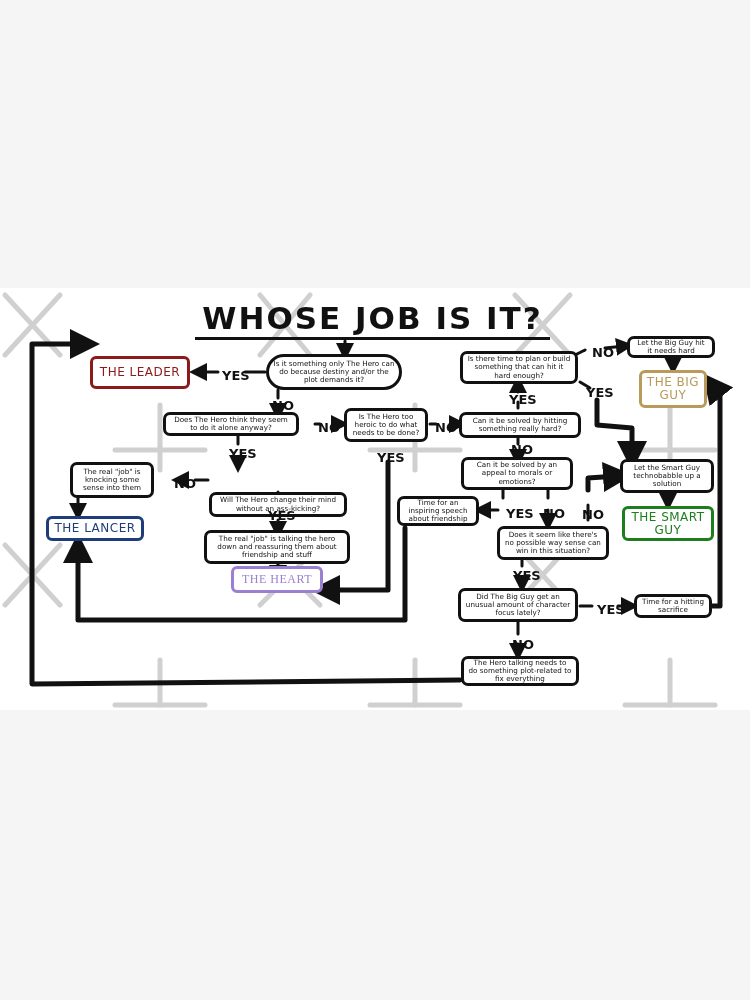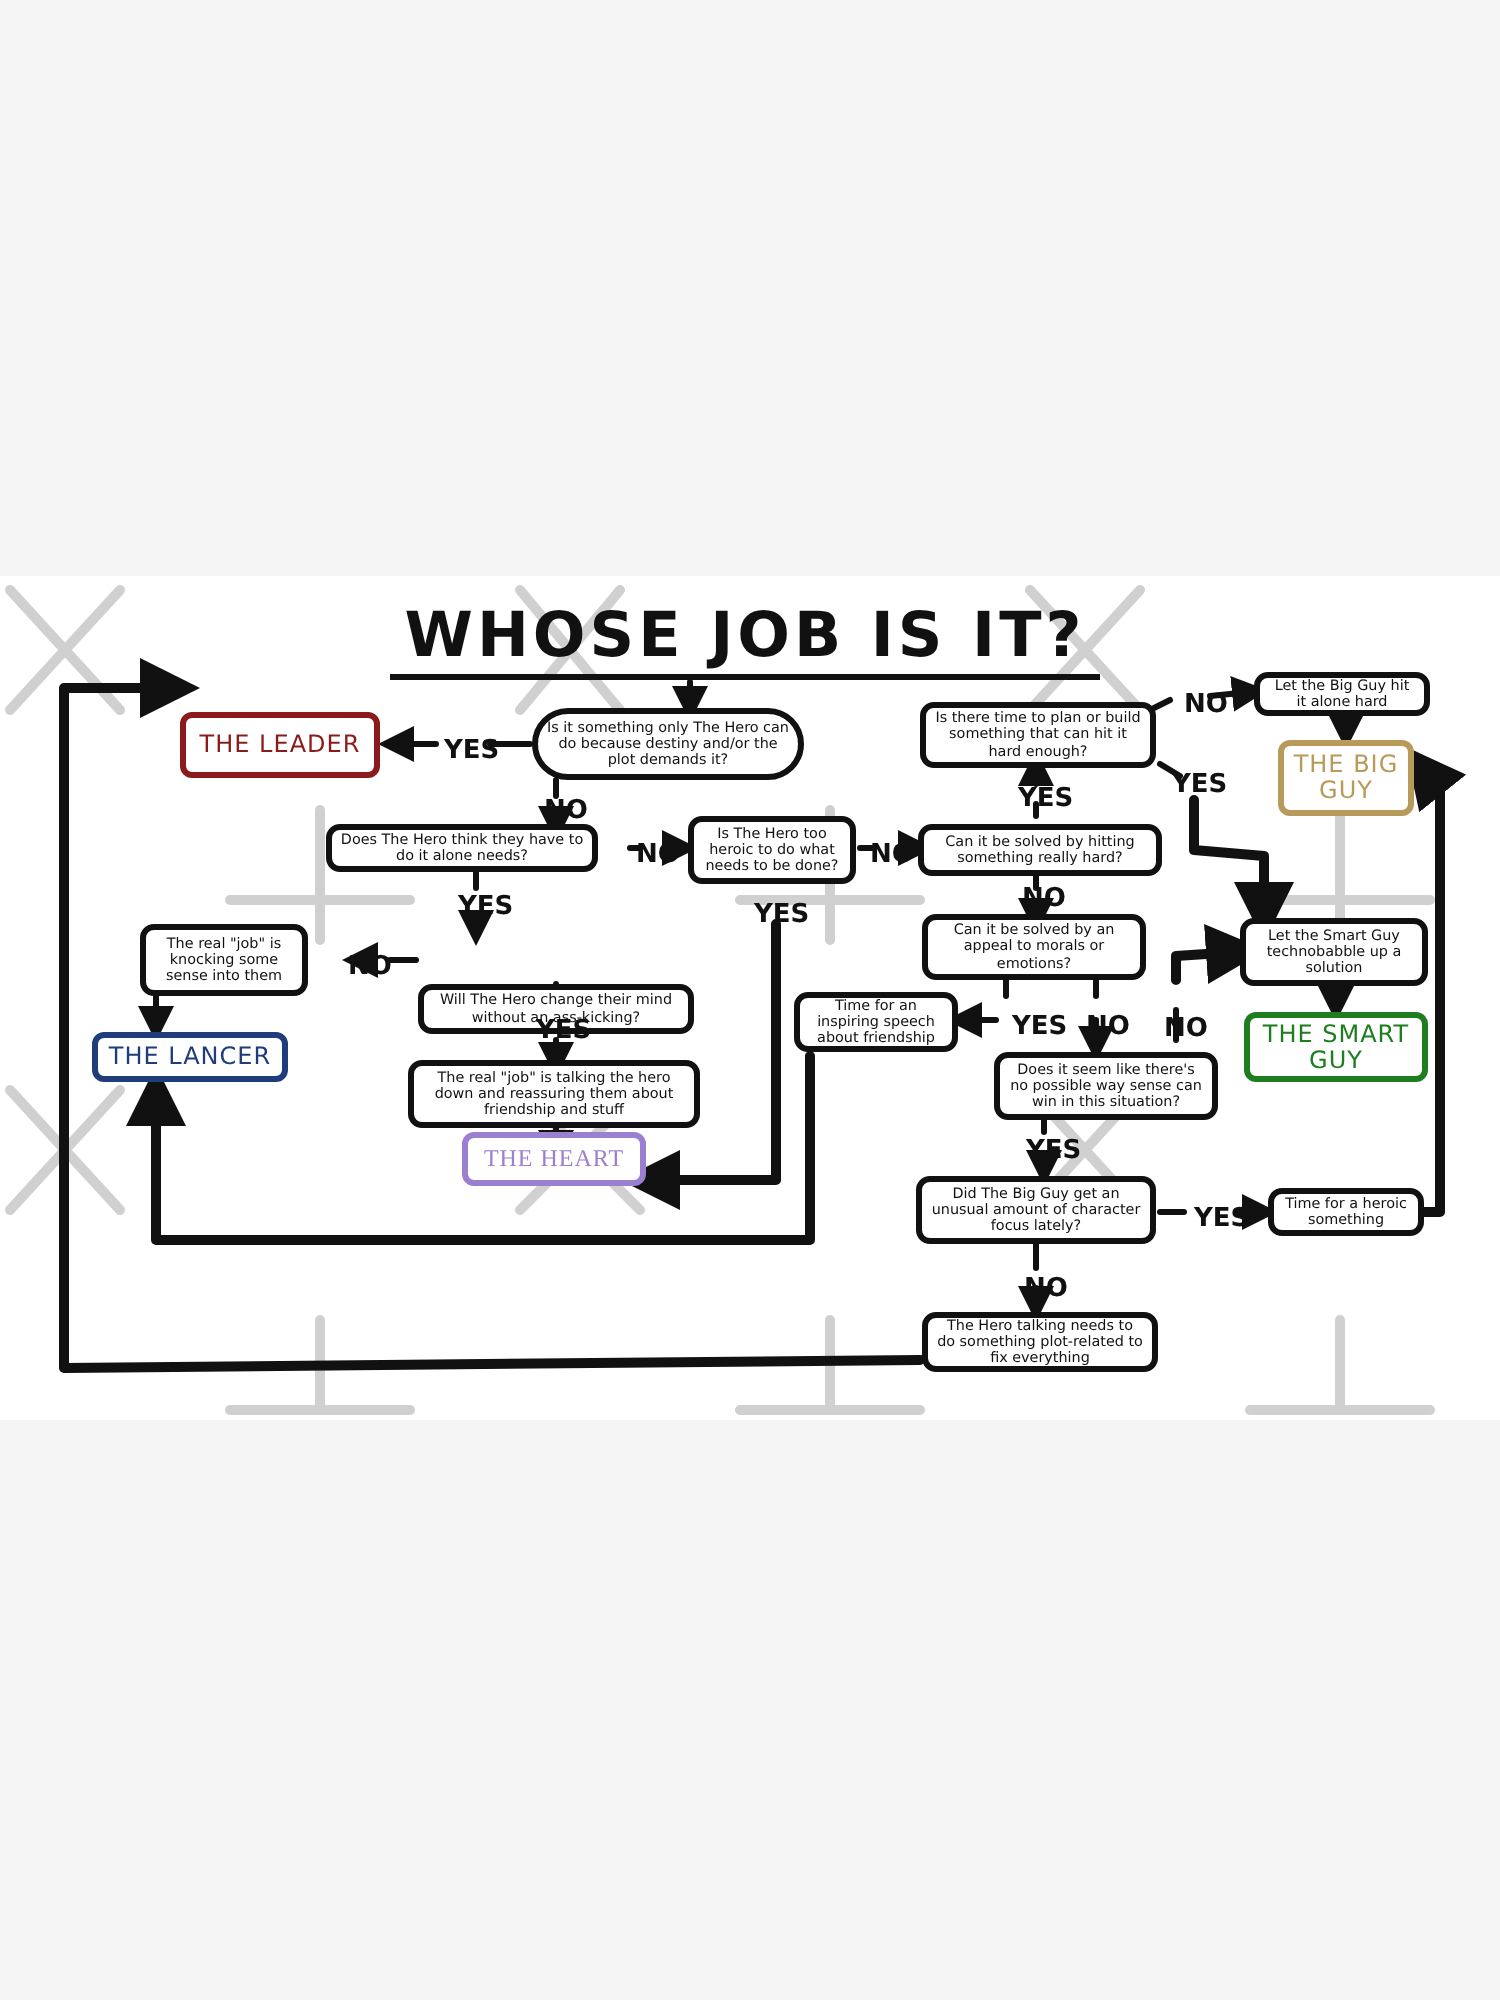--- a/index.html
+++ b/index.html
@@ -131,34 +131,34 @@
 <div class="title">WHOSE JOB IS IT?</div>
 <div class="title-rule"></div>
 
 <div class="role" style="left:90px;top:356px;width:100px;height:33px;border-color:#8b1a1a;color:#8b1a1a;">THE LEADER</div>
 <div class="role" style="left:46px;top:516px;width:98px;height:25px;border-color:#1f3d7a;color:#1f3d7a;">THE LANCER</div>
 <div class="role" style="left:231px;top:566px;width:92px;height:27px;border-color:#9b7fd0;color:#9b7fd0;font-family:Liberation Serif, serif;">THE HEART</div>
 <div class="role" style="left:639px;top:370px;width:68px;height:38px;border-color:#b89a5a;color:#b89a5a;">THE BIG GUY</div>
 <div class="role" style="left:622px;top:506px;width:92px;height:35px;border-color:#1e7d1e;color:#1e7d1e;">THE SMART GUY</div>
 
 <div class="box" style="left:266px;top:354px;width:136px;height:36px;border-radius:18px;">Is it something only The Hero can do because destiny and/or the plot demands it?</div>
-<div class="box" style="left:163px;top:412px;width:136px;height:24px;">Does The Hero think they have to do it alone needs?</div>
+<div class="box" style="left:163px;top:412px;width:136px;height:24px;">Does The Hero think they seem to do it alone anyway?</div>
 <div class="box" style="left:344px;top:408px;width:84px;height:34px;">Is The Hero too heroic to do what needs to be done?</div>
 <div class="box" style="left:209px;top:492px;width:138px;height:25px;">Will The Hero change their mind without an ass-kicking?</div>
 <div class="box" style="left:70px;top:462px;width:84px;height:36px;">The real "job" is knocking some sense into them</div>
 <div class="box" style="left:204px;top:530px;width:146px;height:34px;">The real "job" is talking the hero down and reassuring them about friendship and stuff</div>
 <div class="box" style="left:459px;top:412px;width:122px;height:26px;">Can it be solved by hitting something really hard?</div>
 <div class="box" style="left:460px;top:351px;width:118px;height:33px;">Is there time to plan or build something that can hit it hard enough?</div>
-<div class="box" style="left:627px;top:336px;width:88px;height:22px;">Let the Big Guy hit it alone hard</div>
+<div class="box" style="left:627px;top:336px;width:88px;height:22px;">Let the Big Guy hit it needs hard</div>
 <div class="box" style="left:620px;top:459px;width:94px;height:34px;">Let the Smart Guy technobabble up a solution</div>
 <div class="box" style="left:461px;top:457px;width:112px;height:33px;">Can it be solved by an appeal to morals or emotions?</div>
 <div class="box" style="left:397px;top:496px;width:82px;height:30px;">Time for an inspiring speech about friendship</div>
 <div class="box" style="left:497px;top:526px;width:112px;height:34px;">Does it seem like there's no possible way sense can win in this situation?</div>
 <div class="box" style="left:458px;top:588px;width:120px;height:34px;">Did The Big Guy get an unusual amount of character focus lately?</div>
-<div class="box" style="left:634px;top:594px;width:78px;height:24px;">Time for a heroic something</div>
+<div class="box" style="left:634px;top:594px;width:78px;height:24px;">Time for a hitting sacrifice</div>
 <div class="box" style="left:461px;top:656px;width:118px;height:30px;">The Hero talking needs to do something plot-related to fix everything</div>
 
 <span class="lbl" style="left:222px;top:368px;">YES</span>
 <span class="lbl" style="left:272px;top:398px;">NO</span>
 <span class="lbl" style="left:318px;top:420px;">NO</span>
 <span class="lbl" style="left:229px;top:446px;">YES</span>
 <span class="lbl" style="left:174px;top:476px;">NO</span>
 <span class="lbl" style="left:268px;top:508px;">YES</span>
 <span class="lbl" style="left:435px;top:420px;">NO</span>
 <span class="lbl" style="left:377px;top:450px;">YES</span>

